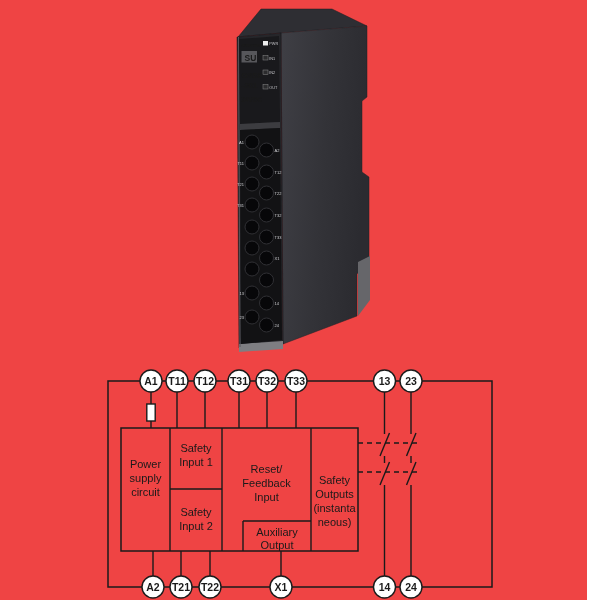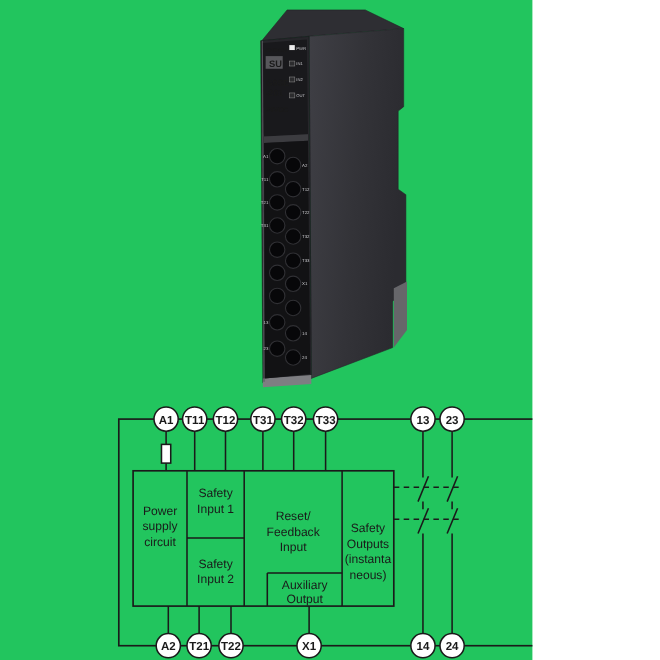--- a/index.html
+++ b/index.html
@@ -1,17 +1,17 @@
 <!DOCTYPE html>
 <html><head>
 <meta charset="utf-8">
 <style>
   html,body{margin:0;padding:0;background:#ffffff;}
   .stage{
-    position:relative;width:484px;height:600px;background:#22c55e;overflow:hidden;
+    position:relative;width:587px;height:600px;background:#ef4444;overflow:hidden;
     font-family:"Liberation Sans", sans-serif;
   }
   svg{position:absolute;display:block;}
   svg text{font-family:"Liberation Sans", sans-serif;fill:#1a1a1a;}
   #module-svg{left:150px;top:0;width:300px;height:360px;}
   #diagram-svg{left:90px;top:355px;width:420px;height:245px;}
   .term-circle{fill:#ffffff;stroke:#1a1a1a;stroke-width:1.4;}
   .term-label{font-size:10.5px;font-weight:600;text-anchor:middle;}
   .block-label{font-size:11px;text-anchor:middle;}
   .wire{fill:none;stroke:#1a1a1a;stroke-width:1.4;}

